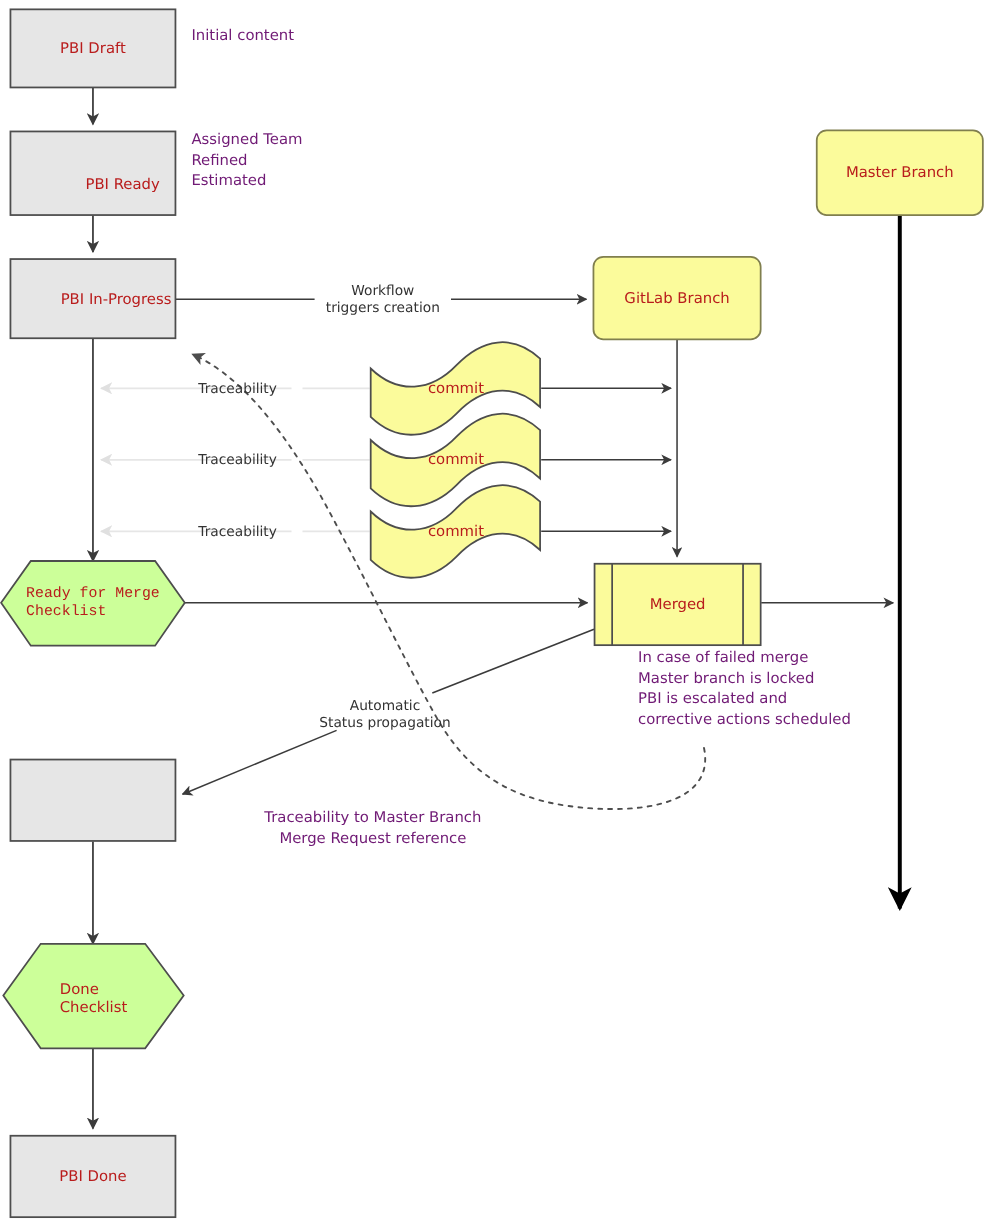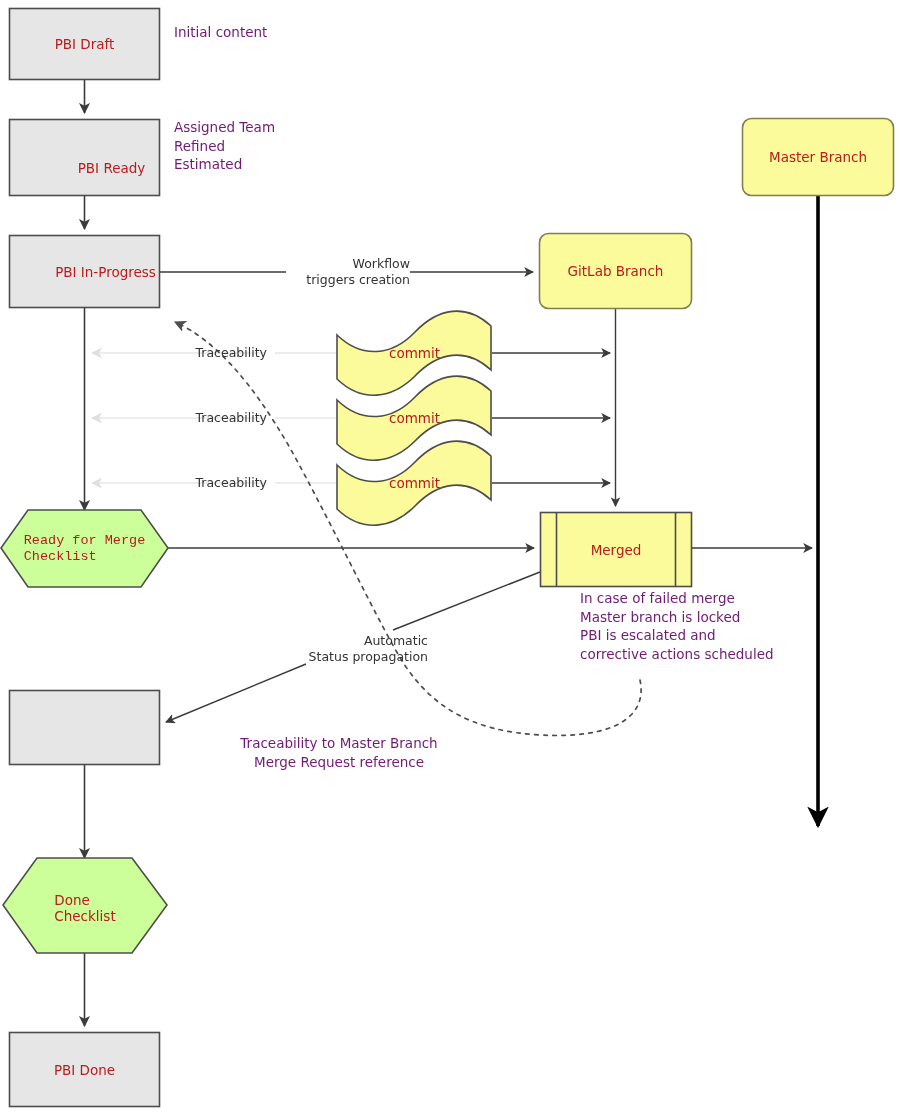--- a/index.html
+++ b/index.html
@@ -45,21 +45,21 @@
     line-height: 18.5px;
     white-space: pre-line;
     text-align: left;
   }
   .edge-label {
     position: absolute;
     color: #333333;
     font-size: 12.5px;
     line-height: 16px;
     white-space: pre-line;
-    text-align: right;
+    text-align: center;
   }
 </style>
 </head>
 <body>
 
 <div id="canvas">
 
   <svg class="layer" viewBox="0 0 900 1116">
     <defs>
       <marker id="arrow" viewBox="0 0 10 10" refX="9" refY="5" markerWidth="7" markerHeight="7" orient="auto-start-reverse">

